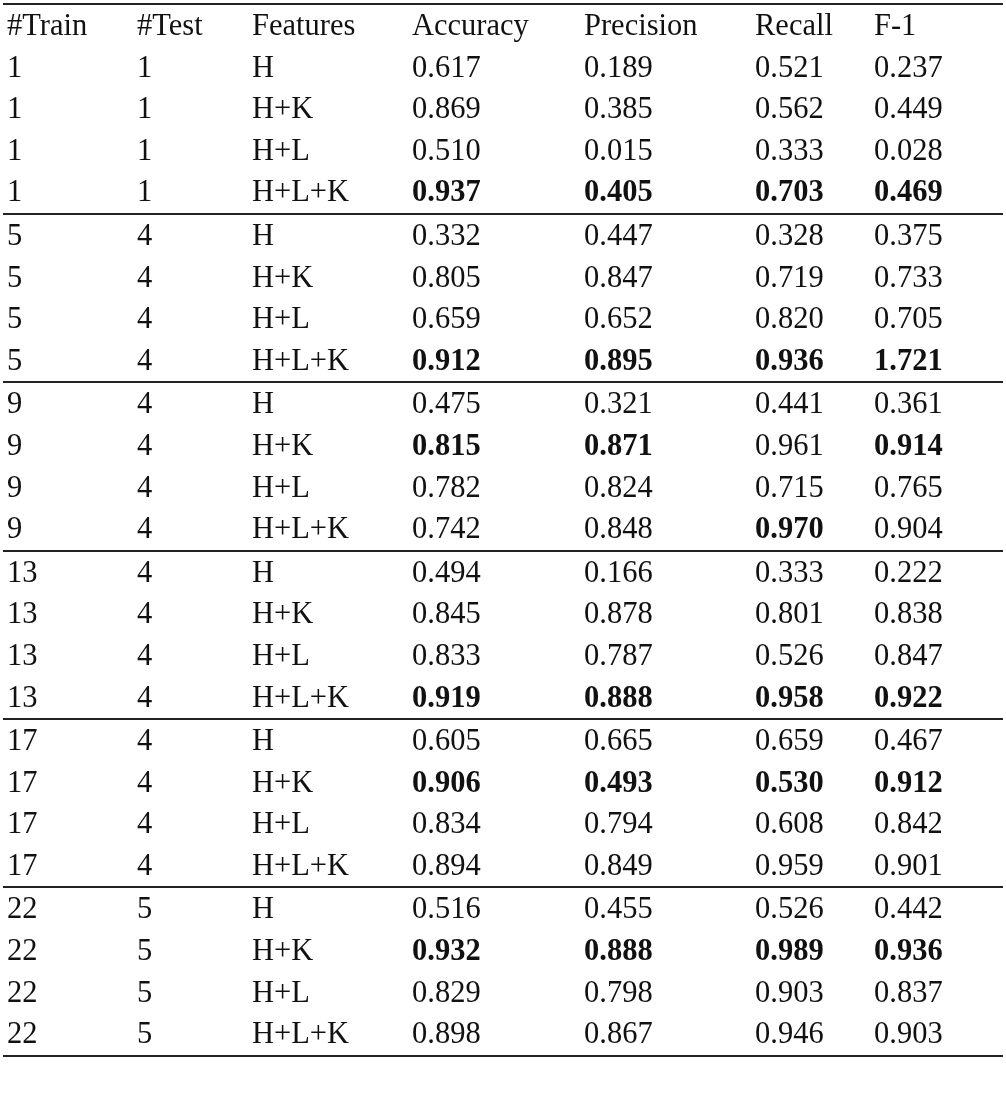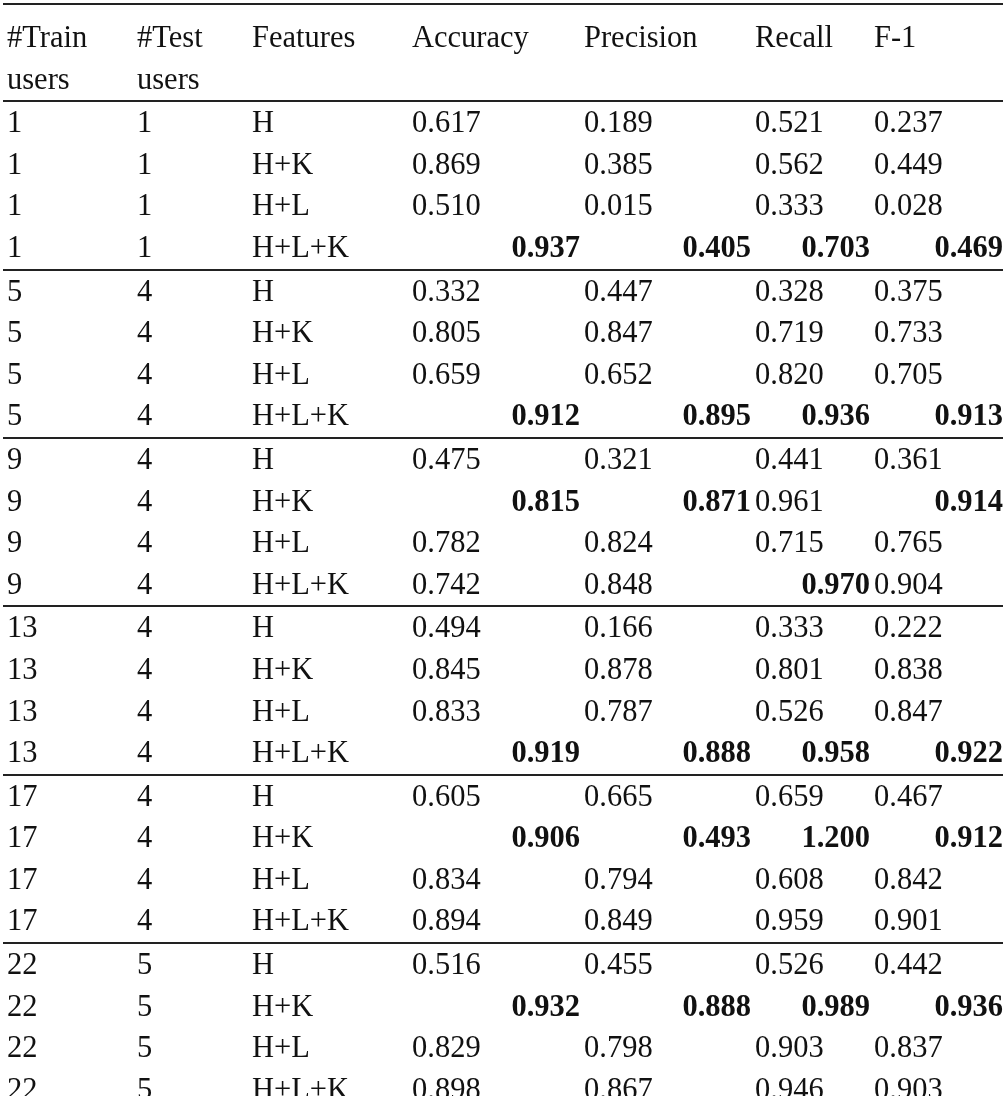--- a/index.html
+++ b/index.html
@@ -24,24 +24,24 @@
     col.c3 { width: 172px; }
     col.c4 { width: 171px; }
     col.c5 { width: 119px; }
     col.c6 { width: 133px; }
     th, td {
       text-align: left; font-weight: normal; padding: 0 0 0 4px;
       white-space: nowrap; vertical-align: top;
     }
     thead tr.head1 th { border-top: 2.5px solid #222; }
     thead tr.head2 th { border-bottom: 2.5px solid #222; padding-bottom: 0; }
-    thead tr.head1 th { padding-top: 12px; margin-top: 40px; }
+    thead tr.head1 th { padding-top: 0; margin-top: 40px; }
     tbody.group tr:first-child td { }
     tbody.group tr:last-child td { border-bottom: 2.5px solid #222; }
-    td.b { font-weight: bold; text-align: right; }
+    td.b { font-weight: bold; }
   </style>
 </head>
 <body>
 
 <div class="wrap">
   <table>
     <colgroup>
       <col class="c0">
         <col class="c1">
         <col class="c2">
@@ -53,29 +53,20 @@
     <thead>
       <tr class="head1">
         <th>#Train</th>
         <th>#Test</th>
         <th>Features</th>
         <th>Accuracy</th>
         <th>Precision</th>
         <th>Recall</th>
         <th>F-1</th>
       </tr>
-      <tr class="head2">
-        <th>users</th>
-        <th>users</th>
-        <th></th>
-        <th></th>
-        <th></th>
-        <th></th>
-        <th></th>
-      </tr>
     </thead>
   <tbody class="group">
         <tr>
           <td>1</td>
           <td>1</td>
           <td>H</td>
           <td>0.617</td>
           <td>0.189</td>
           <td>0.521</td>
           <td>0.237</td>
@@ -136,21 +127,21 @@
           <td>0.820</td>
           <td>0.705</td>
         </tr>
         <tr>
           <td>5</td>
           <td>4</td>
           <td>H+L+K</td>
           <td class="b">0.912</td>
           <td class="b">0.895</td>
           <td class="b">0.936</td>
-          <td class="b">0.913</td>
+          <td class="b">1.721</td>
         </tr>
       </tbody>
       <tbody class="group">
         <tr>
           <td>9</td>
           <td>4</td>
           <td>H</td>
           <td>0.475</td>
           <td>0.321</td>
           <td>0.441</td>
@@ -231,21 +222,21 @@
           <td>0.665</td>
           <td>0.659</td>
           <td>0.467</td>
         </tr>
         <tr>
           <td>17</td>
           <td>4</td>
           <td>H+K</td>
           <td class="b">0.906</td>
           <td class="b">0.493</td>
-          <td class="b">1.200</td>
+          <td class="b">0.530</td>
           <td class="b">0.912</td>
         </tr>
         <tr>
           <td>17</td>
           <td>4</td>
           <td>H+L</td>
           <td>0.834</td>
           <td>0.794</td>
           <td>0.608</td>
           <td>0.842</td>

